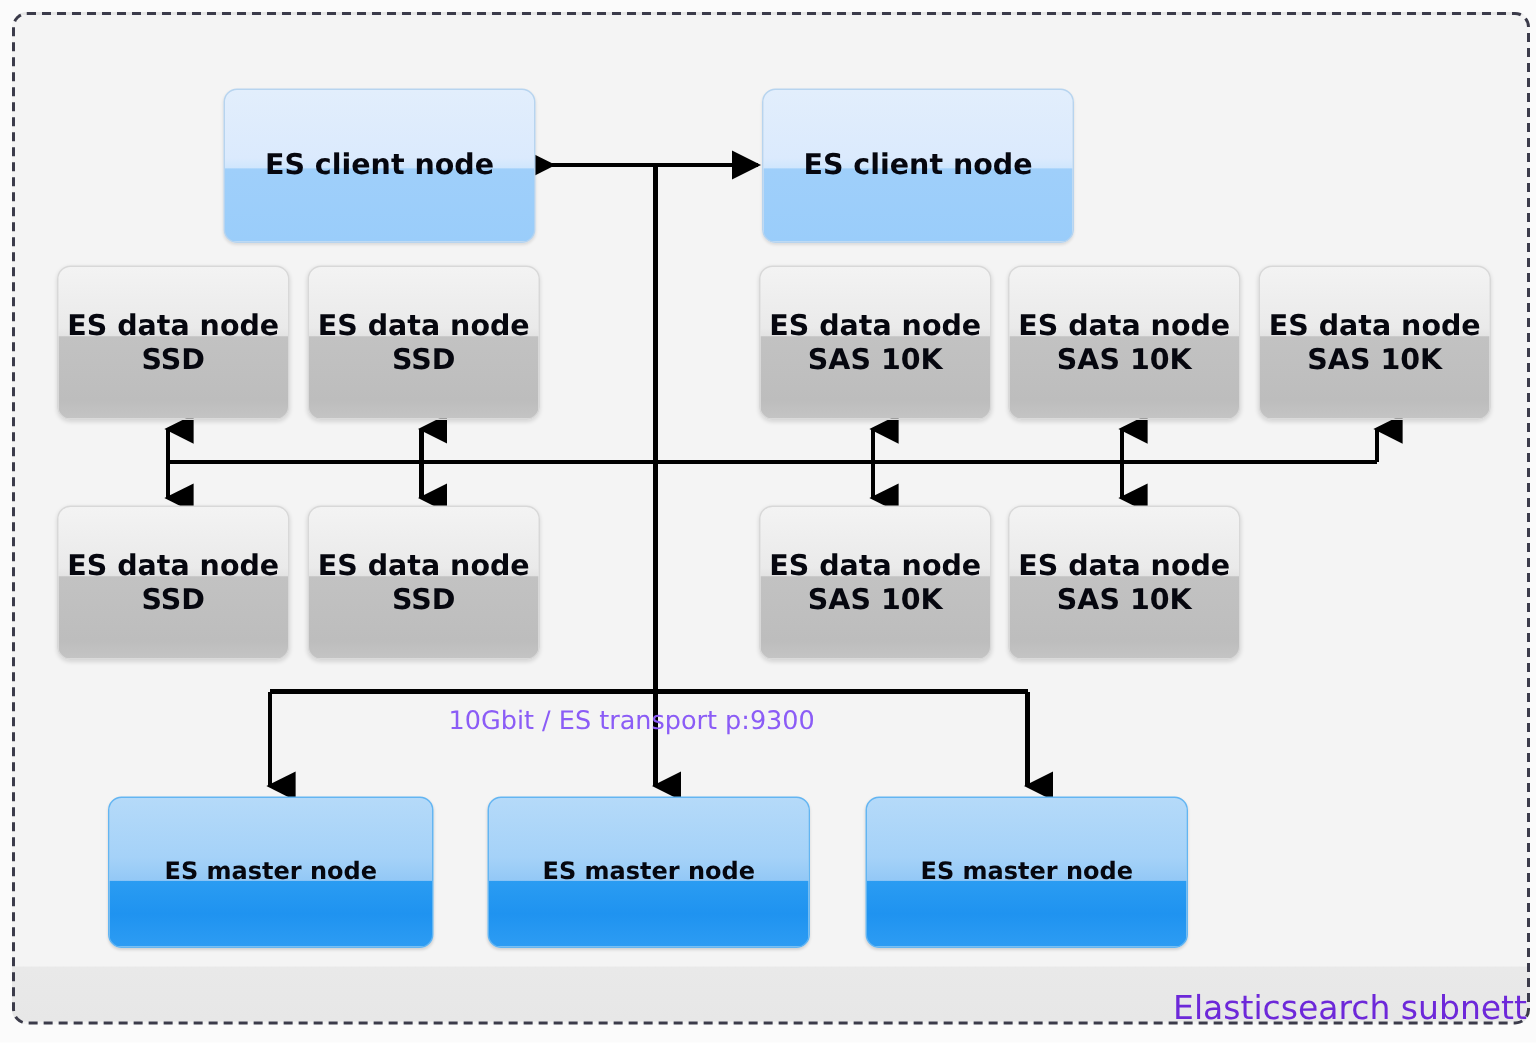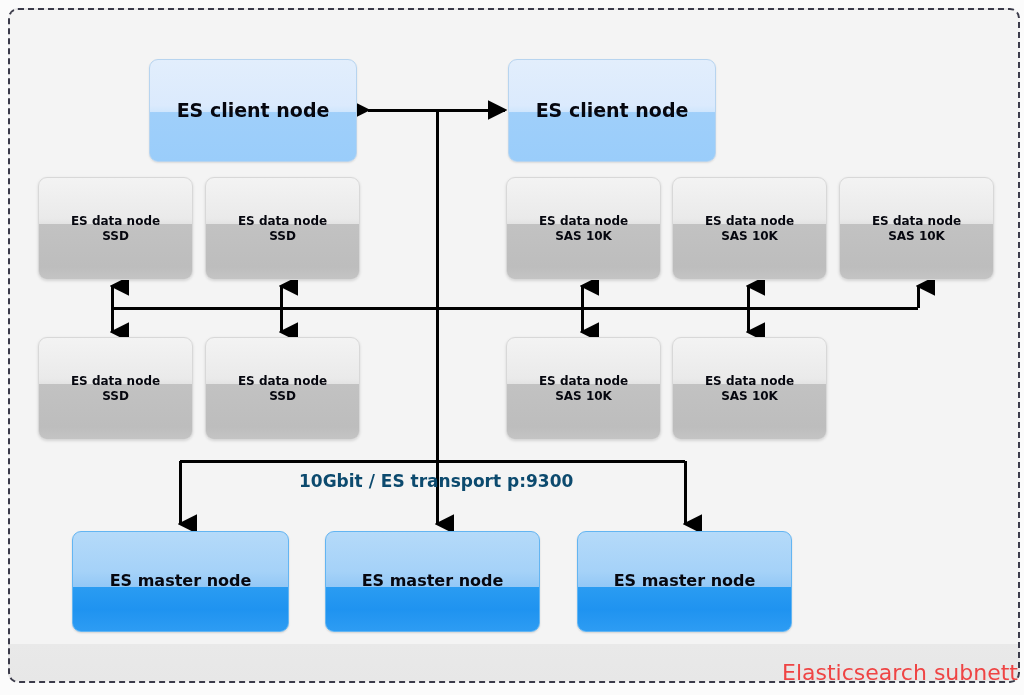--- a/index.html
+++ b/index.html
@@ -36,21 +36,21 @@
                 #e9e9e9 94.5%,
                 #e7e7e7 100%);
   }
 
   
   .subnet-label {
     position: absolute;
     right: 6px;
     bottom: 10px;
     font-size: 22px;
-    color: #ef4444;
+    color: #6d28d9;
     font-weight: 400;
     white-space: nowrap;
     letter-spacing: 0px;
   }
 
   
   .wires {
     position: absolute;
     left: 0;
     top: 0;
@@ -113,29 +113,29 @@
   .node-data {
     background: linear-gradient(to bottom,
                  #f3f3f3 0%,
                  #eaeaea 40%,
                  #e3e3e3 45.5%,
                  #c2c2c2 46%,
                  #bdbdbd 88%,
                  #c4c4c4 100%);
     border: 1px solid #d8d8d8;
     box-shadow: 0 1px 3px rgba(0,0,0,0.13);
-    font-size: 12px;
+    font-size: 19px;
   }
 
   
   .bus-label {
     position: absolute;
     font-size: 17px;
-    font-weight: bold;
-    color: #0c4a6e;
+    font-weight: normal;
+    color: #8b5cf6;
     white-space: nowrap;
     z-index: 6;
   }
 </style>
 </head>
 <body>
 
 <div id="canvas">
 
   <div class="subnet-boundary"></div>

